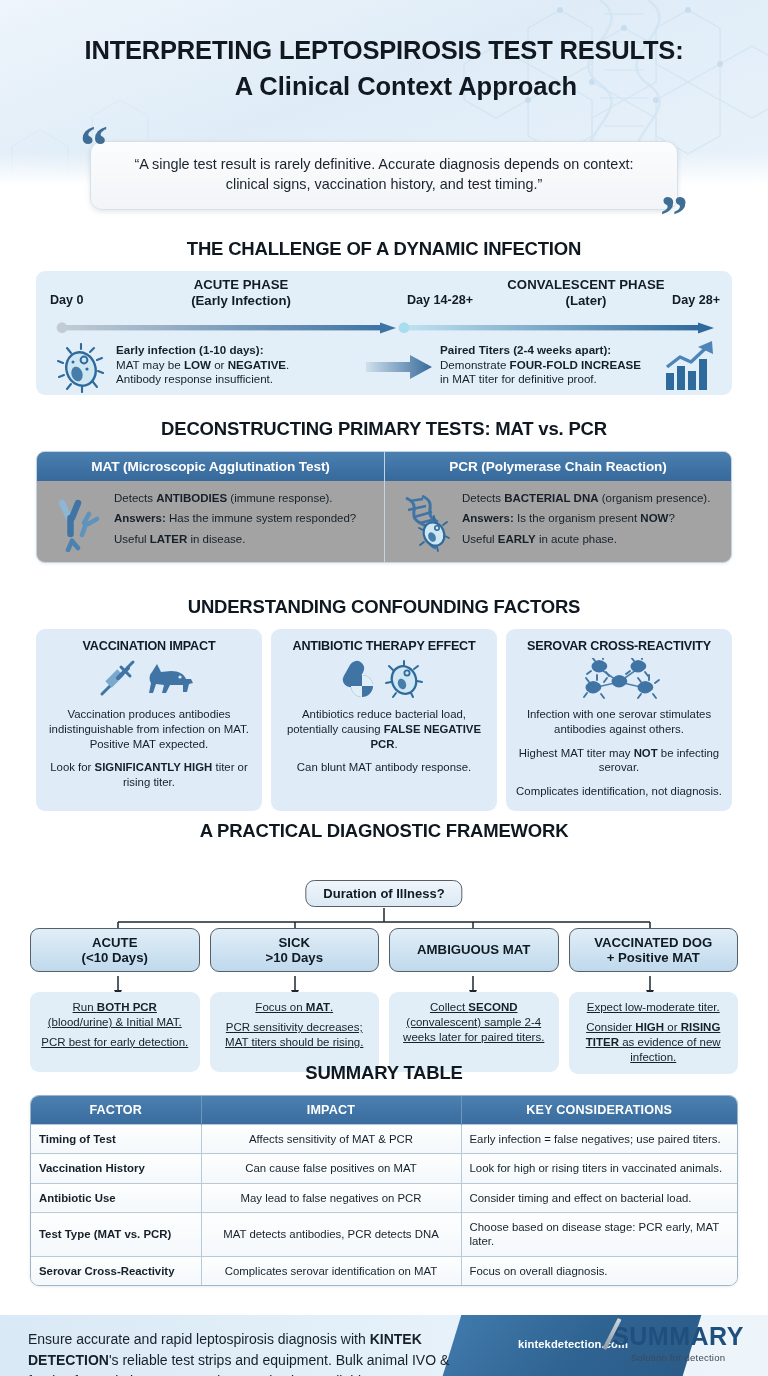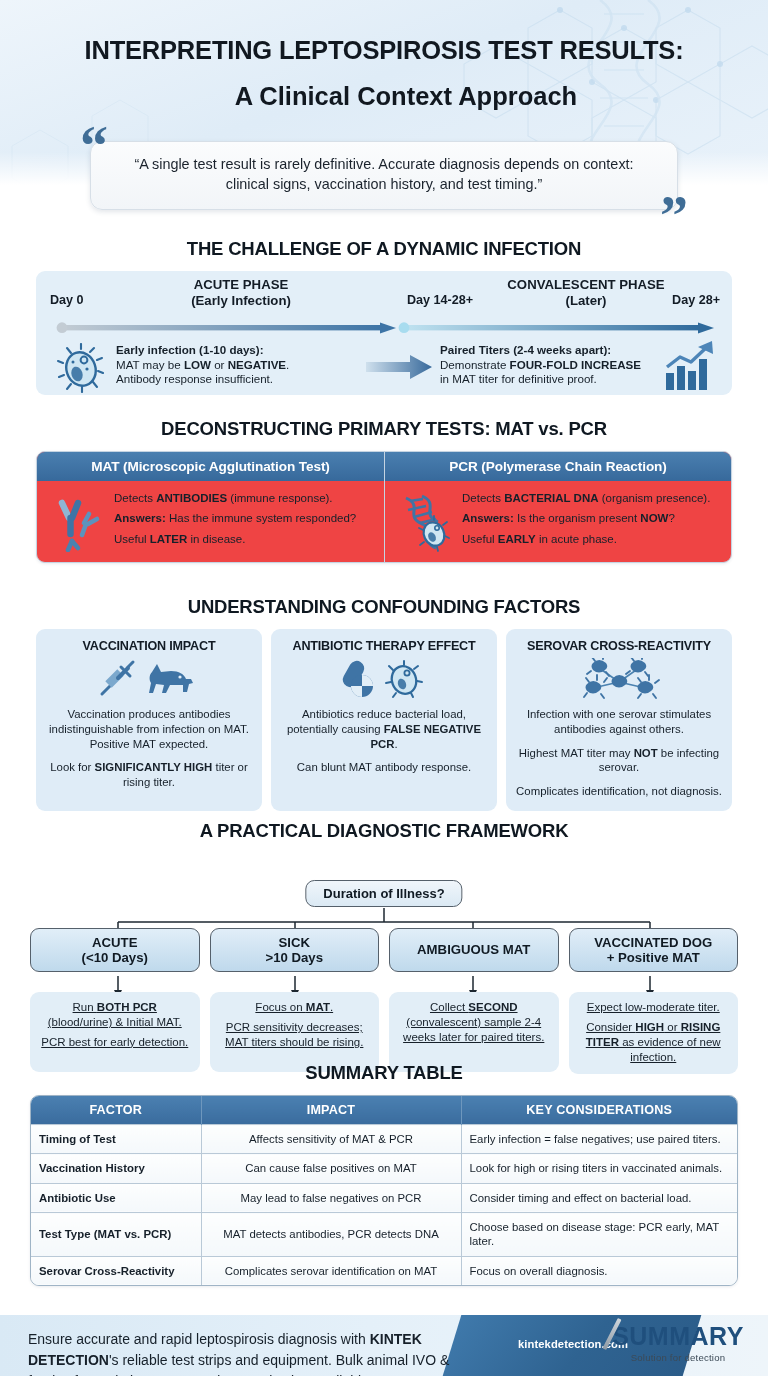--- a/index.html
+++ b/index.html
@@ -28,21 +28,21 @@
     position: absolute; left: 0; right: 0; bottom: 0; height: 44px;
     background: linear-gradient(to bottom, rgba(255,255,255,0) 0%, #ffffff 75%);
   }
   .title-wrap { position: relative; padding-top: 36px; text-align: center; }
   .title-1 {
     font-size: 25.5px; font-weight: bold; letter-spacing: -0.2px;
     color: #111820; line-height: 1.14;
   }
   .title-2 {
     font-size: 25.5px; font-weight: bold; color: #111820;
-    line-height: 1.2; margin-top: 16px; padding-left: 44px;
+    line-height: 1.2; margin-top: 6px; padding-left: 44px;
   }
 
   
   .quote-zone { position: relative; width: 768px; height: 0; }
   .quote-box {
     position: absolute; left: 90px; top: -55px; width: 588px;
     background: linear-gradient(to bottom, #fbfcfd 0%, #f2f5f8 100%);
     border: 1px solid #d7dfe7; border-radius: 12px;
     box-shadow: 0 2px 5px rgba(40,60,90,.13);
     padding: 13px 26px 14px 26px; text-align: center; z-index: 4;
@@ -72,21 +72,21 @@
   .tl-phase { font-size: 13.2px; text-align: center; line-height: 1.18; }
   .tl-axis { position: absolute; left: 18px; top: 50px; width: 660px; height: 14px; }
   .tl-body { position: absolute; left: 0; top: 70px; width: 100%; height: 54px; }
   .tl-txt { position: absolute; font-size: 11.6px; line-height: 1.27; color: #16202a; }
 
   
   #s-tests { position: absolute; left: 0; top: 418px; width: 768px; }
   .tests-card {
     margin: 11px 36px 0 36px;
     border: 1px solid #c5d4e2; border-radius: 9px; overflow: hidden;
-    background: #ef4444; display: flex;
+    background: #a3a3a3; display: flex;
     box-shadow: 0 1px 3px rgba(40,60,90,.10);
   }
   .tcol { width: 50%; display: flex; flex-direction: column; }
   .tcol + .tcol { border-left: 1px solid #c5d4e2; }
   .tcol-head {
     background: linear-gradient(to bottom, #4a7fb0 0%, #37699b 100%);
     color: #fff; font-weight: bold; font-size: 13.6px;
     text-align: center; padding: 7px 4px 7px 4px; letter-spacing: -.1px;
   }
   .tcol-body { display: flex; padding: 9px 9px 10px 9px; gap: 6px; flex: 1; align-items: flex-end; }

